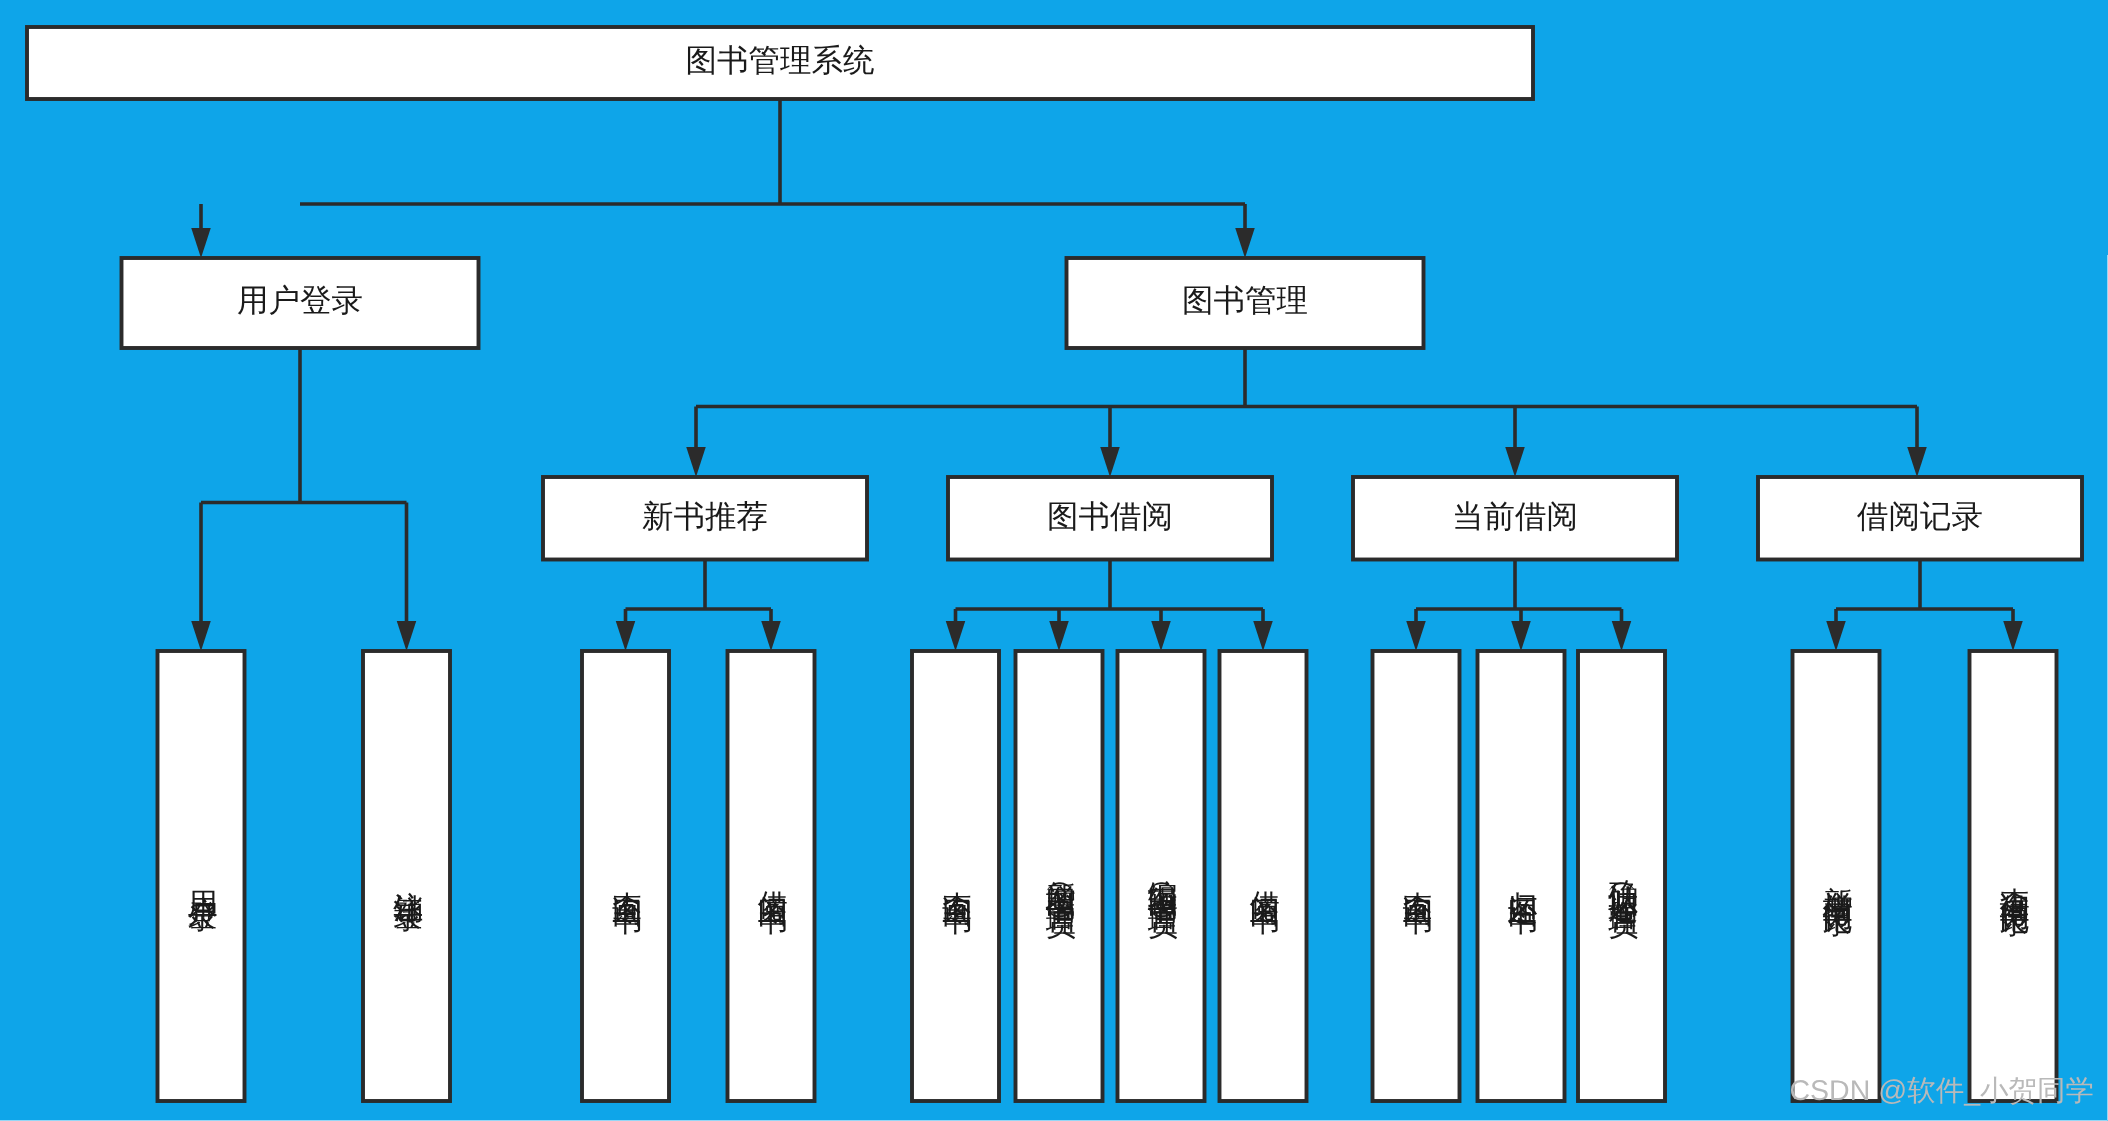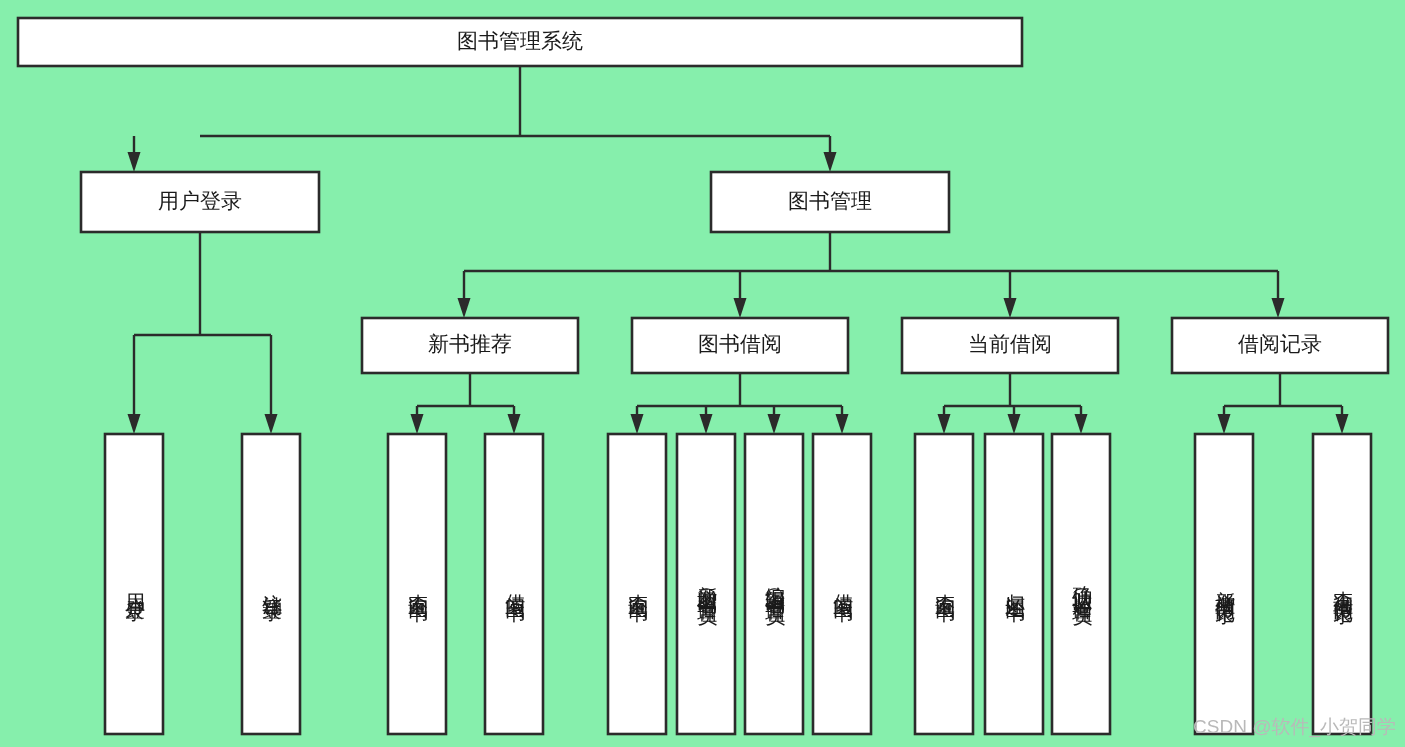--- a/index.html
+++ b/index.html
@@ -8,21 +8,21 @@
     padding: 0;
     background: #ffffff;
   }
   body {
     font-family: "Liberation Sans", "DejaVu Sans", sans-serif;
   }
   #diagram-root {
     position: relative;
     width: 1405px;
     height: 747px;
-    background: #86efac;
+    background: #0ea5e9;
     overflow: hidden;
   }
   svg#flow-svg {
     position: absolute;
     top: 0;
     left: 0;
     width: 1405px;
     height: 747px;
     display: block;
   }

